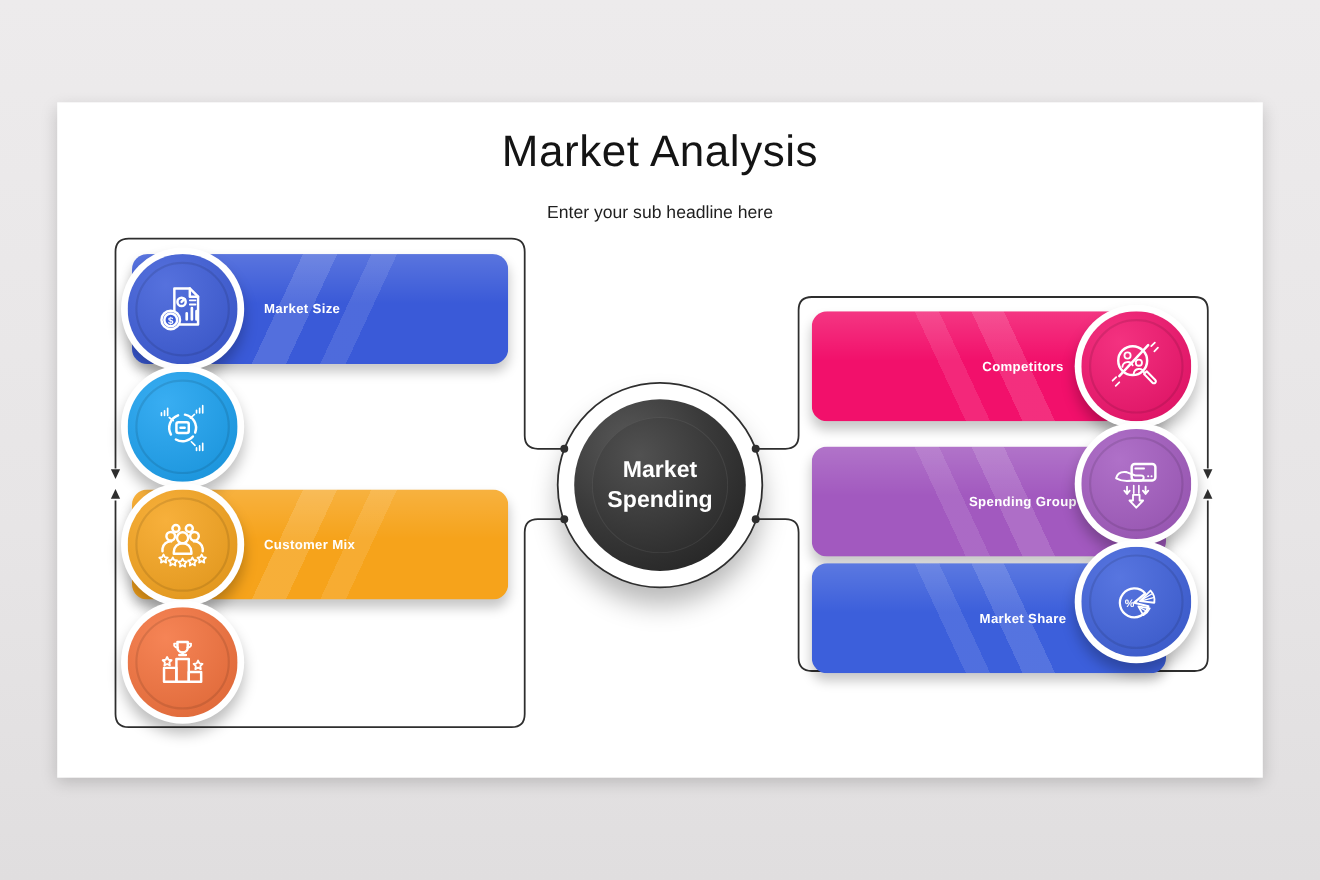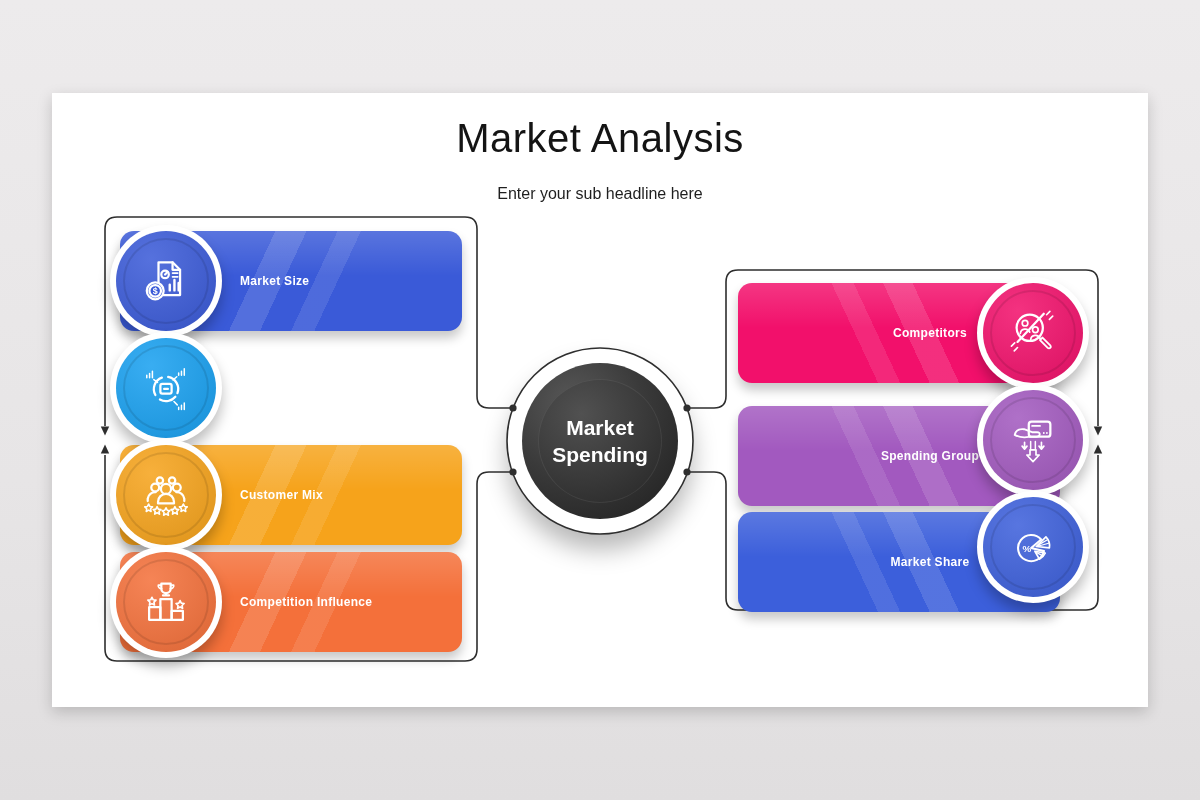--- a/index.html
+++ b/index.html
@@ -168,23 +168,20 @@
           <path transform="translate(13.5,46) scale(1.15)" d="M0 -3.8 L1.12 -1.55 L3.6 -1.18 L1.8 0.6 L2.22 3.1 L0 1.85 L-2.22 3.1 L-1.8 0.6 L-3.6 -1.18 L-1.12 -1.55 Z"></path>
           <path transform="translate(22.5,48.8) scale(1.15)" d="M0 -3.8 L1.12 -1.55 L3.6 -1.18 L1.8 0.6 L2.22 3.1 L0 1.85 L-2.22 3.1 L-1.8 0.6 L-3.6 -1.18 L-1.12 -1.55 Z"></path>
           <path transform="translate(32,50) scale(1.15)" d="M0 -3.8 L1.12 -1.55 L3.6 -1.18 L1.8 0.6 L2.22 3.1 L0 1.85 L-2.22 3.1 L-1.8 0.6 L-3.6 -1.18 L-1.12 -1.55 Z"></path>
           <path transform="translate(41.5,48.8) scale(1.15)" d="M0 -3.8 L1.12 -1.55 L3.6 -1.18 L1.8 0.6 L2.22 3.1 L0 1.85 L-2.22 3.1 L-1.8 0.6 L-3.6 -1.18 L-1.12 -1.55 Z"></path>
           <path transform="translate(50.5,46) scale(1.15)" d="M0 -3.8 L1.12 -1.55 L3.6 -1.18 L1.8 0.6 L2.22 3.1 L0 1.85 L-2.22 3.1 L-1.8 0.6 L-3.6 -1.18 L-1.12 -1.55 Z"></path>
         </g>
       </svg>
     </div>
   </div>
 
-  <div class="pill pill-left" style="top: 552px; --c: #f4703a;">
-    <span class="pill-label">Competition Influence</span>
-  </div>
   <div class="disc" style="left: 110px; top: 546px; --c: #f4703a;">
     <div class="disc-inner">
       <svg class="icon" viewBox="0 0 64 64">
         <path d="M27 12.5 h10 v5 a5 5 0 0 1 -10 0 z"></path>
         <path d="M27 14 h-3.2 a3.2 3.2 0 0 0 3.6 3.8" stroke-width="1.8"></path>
         <path d="M37 14 h3.2 a3.2 3.2 0 0 1 -3.6 3.8" stroke-width="1.8"></path>
         <path d="M32 22.5 v2.5 M28.8 25 h6.4"></path>
         <rect x="14" y="37.5" width="12" height="13.5"></rect>
         <rect x="26" y="29" width="12" height="22"></rect>
         <rect x="38" y="41.5" width="12" height="9.5"></rect>

